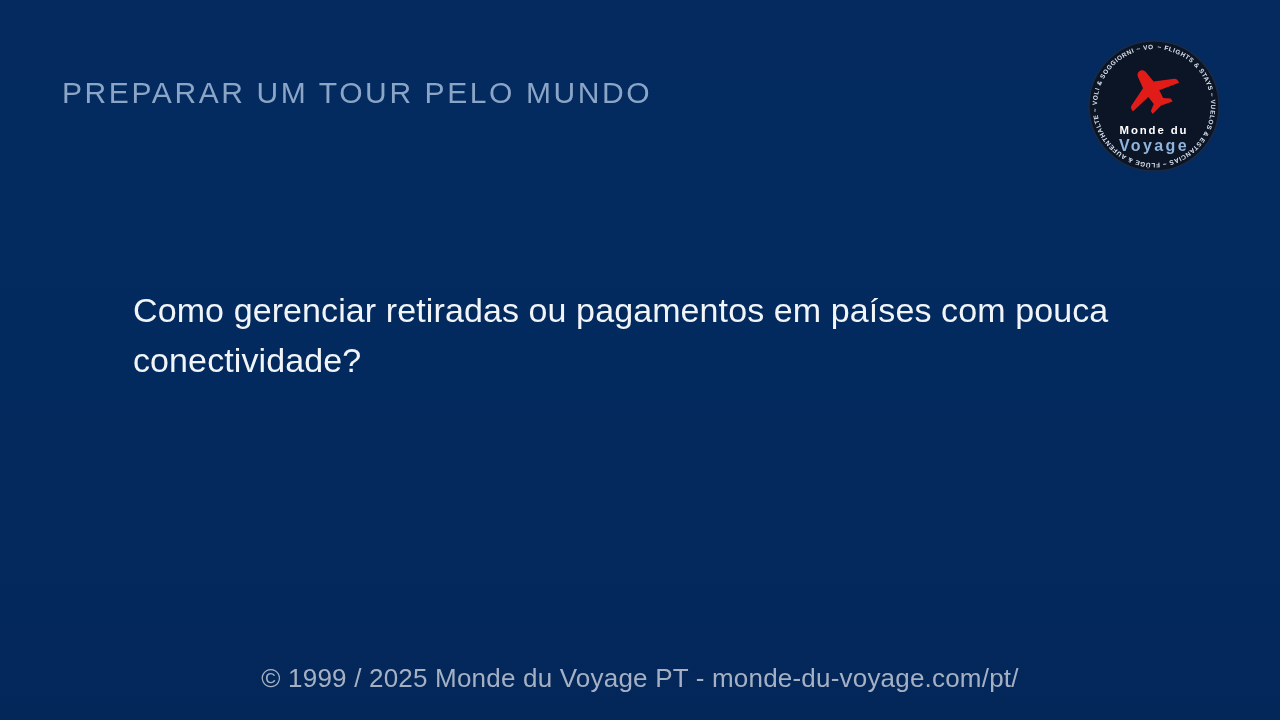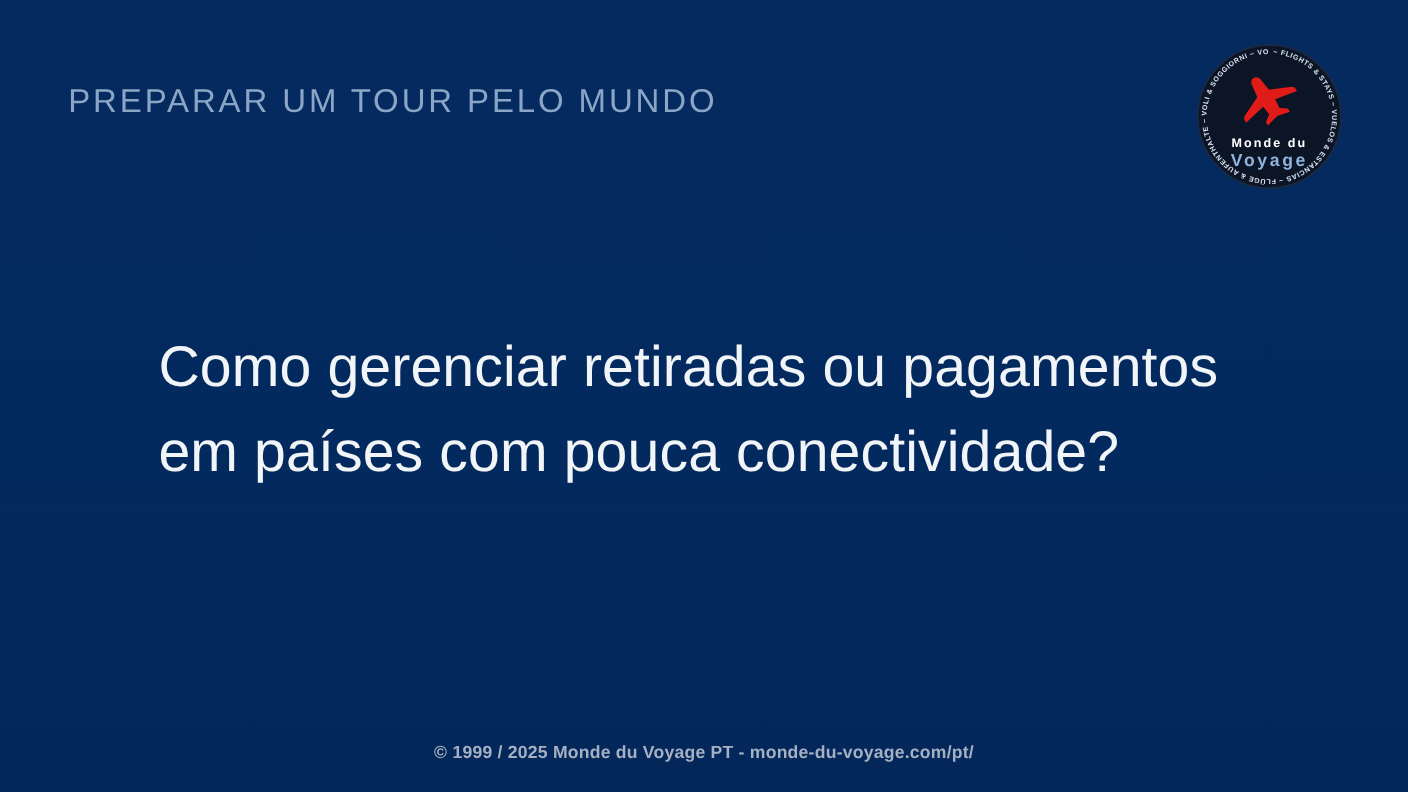--- a/index.html
+++ b/index.html
@@ -48,41 +48,41 @@
   }
   .logo-svg { display: block; width: 136px; height: 136px; }
   
   .main {
     position: absolute;
     left: 128px;
     right: 120px;
     top: 280px;
   }
   .main-title {
-    margin: 16px;
-    font-size: 52px;
+    margin: 5px;
+    font-size: 34px;
     line-height: 1.48;
     font-weight: 400;
     color: #f2f5f8;
     letter-spacing: 0.1px;
     -webkit-font-smoothing: antialiased;
   }
   
   .site-footer {
     position: absolute;
     left: 0;
     right: 0;
     bottom: 26px;
     text-align: center;
   }
   .copyright {
-    font-size: 16px;
+    font-size: 26px;
     color: #a5b1c3;
     letter-spacing: 0.2px;
-    font-weight: 700;
+    font-weight: 400;
   }
 </style>
 </head>
 <body>
 
 <div class="slide">
 
   <div class="site-header">
     <div class="kicker">PREPARAR UM TOUR PELO MUNDO</div>
   </div>

